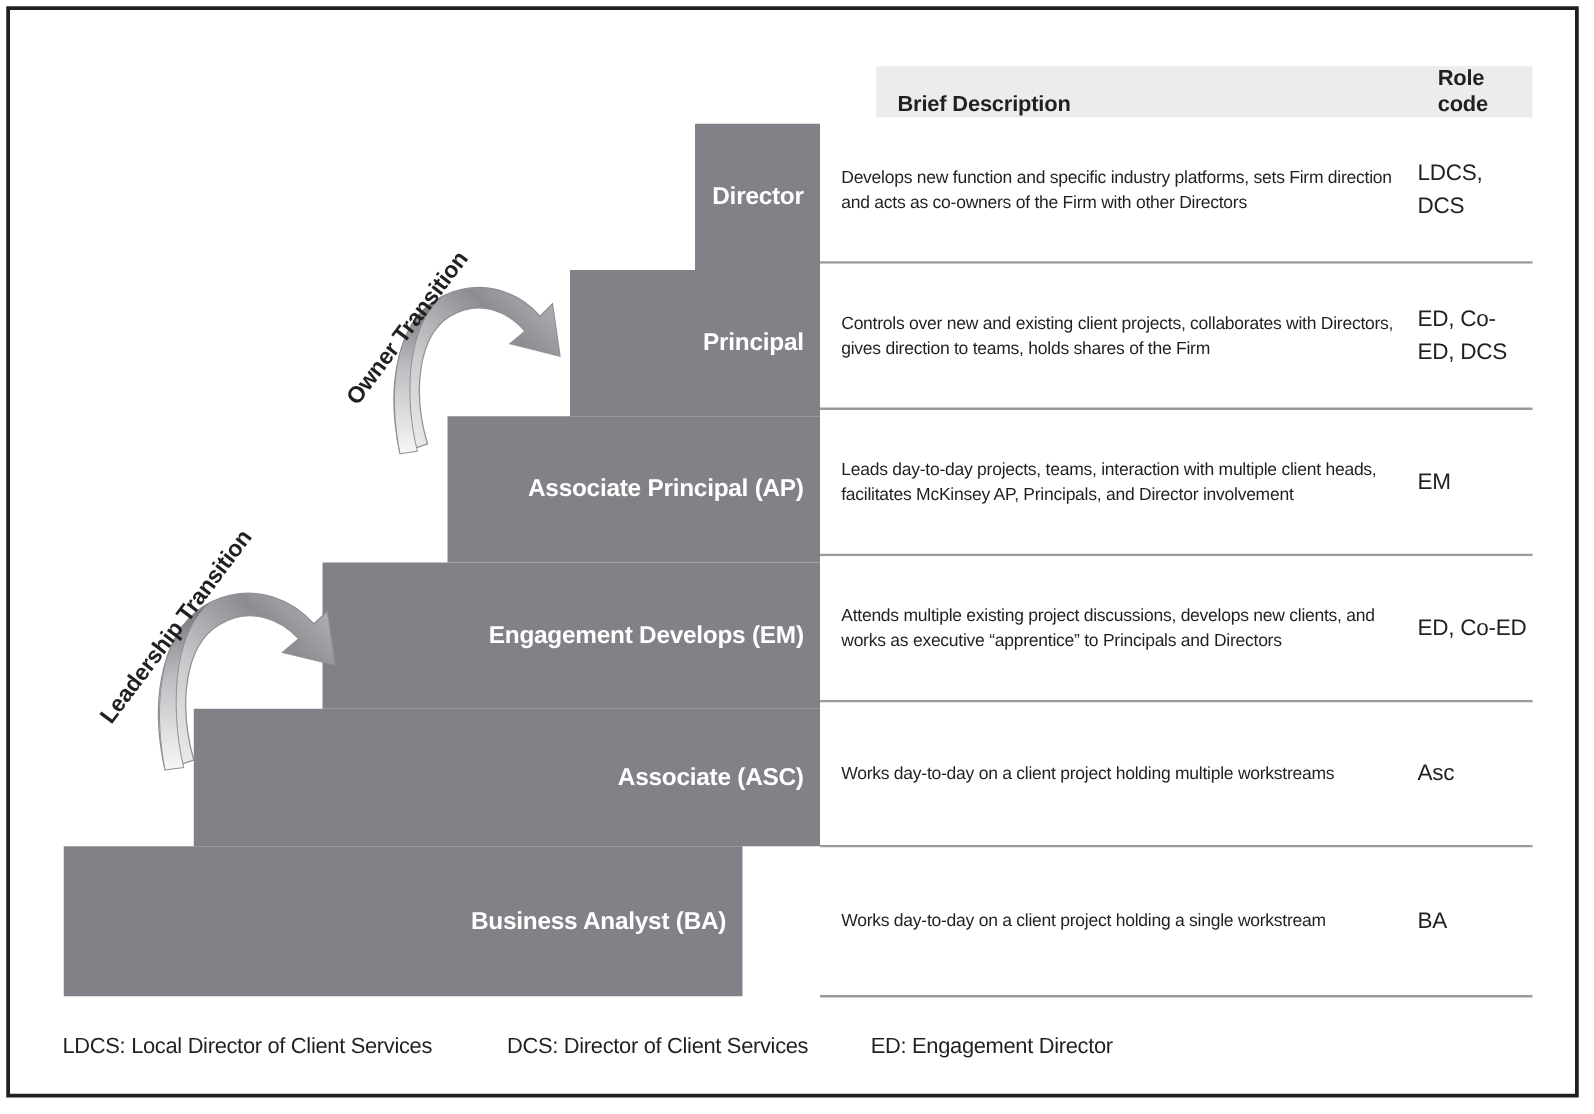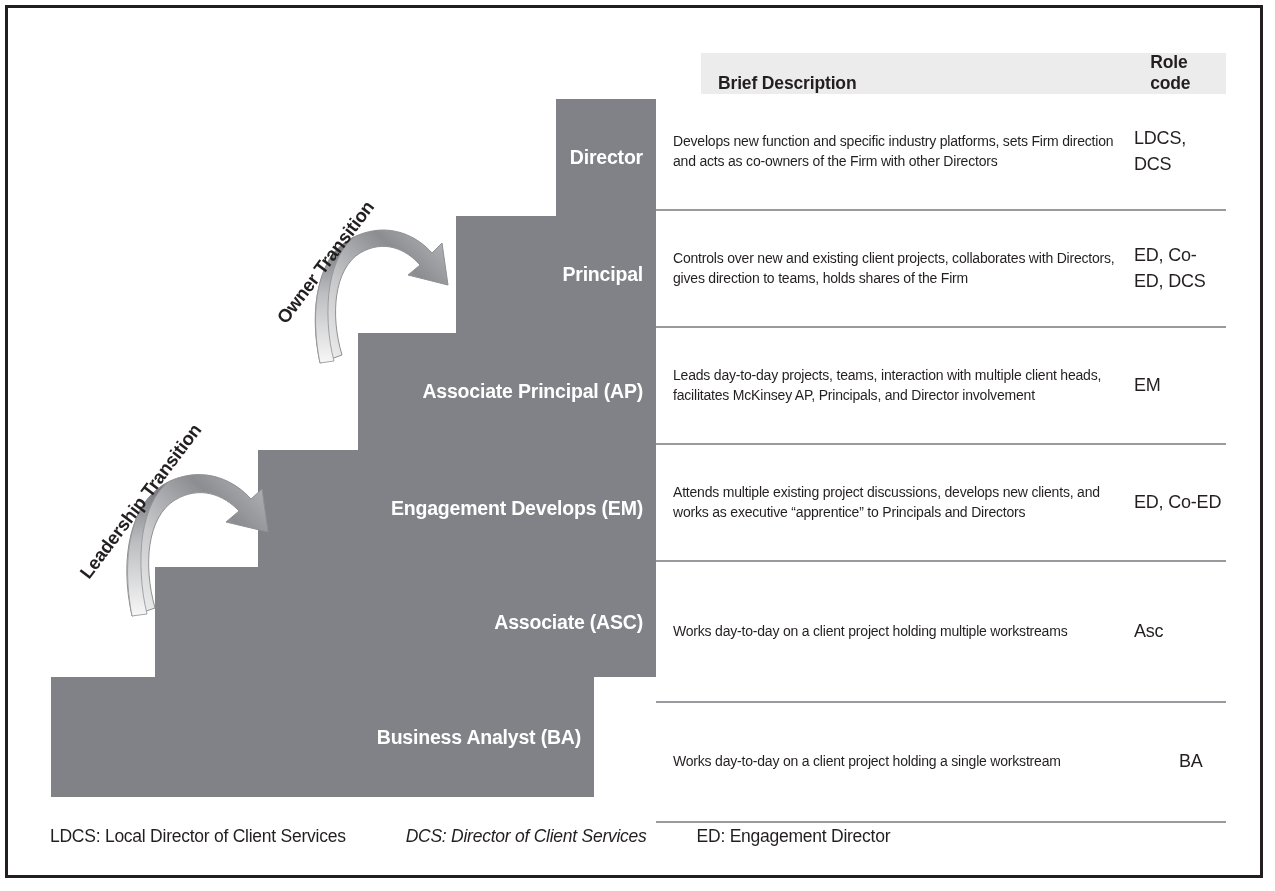--- a/index.html
+++ b/index.html
@@ -68,21 +68,21 @@
   .th.desc { padding-left: 17px; width: 460px; }
   .th.code { padding-left: 8px; }
 
   .trow {
     display: flex;
     align-items: center;
     border-bottom: 2.5px solid #9a9a9e;
     box-sizing: border-box;
     background: #ffffff;
   }
-  .trow:last-child { border-bottom: 2.5px solid #9a9a9e; gap: 45px; }
+  .trow:last-child { border-bottom: 2.5px solid #9a9a9e; }
 
   .td-desc {
     width: 470px;
     padding-left: 17px;
     padding-right: 6px;
     box-sizing: border-box;
     font-size: 14px;
     line-height: 1.42;
     color: #231f20;
     letter-spacing: -0.2px;
@@ -118,21 +118,21 @@
     width: 1252px;
     height: 40px;
     display: flex;
     align-items: center;
     font-size: 17.5px;
     color: #231f20;
     letter-spacing: -0.25px;
   }
   .fn-item { white-space: nowrap; }
   .fn-1 { margin-left: 42px; }
-  .fn-2 { margin-left: 60px; font-style: italic; }
+  .fn-2 { margin-left: 60px; }
   .fn-3 { margin-left: 50px; }
 </style>
 </head>
 <body>
 
 <div id="figure">
 
   <div class="stair" style="left:548px; top:91px; width:100px; height:117px;">
     <span class="stair-label">Director</span>
   </div>
@@ -221,21 +221,21 @@
     <div class="trow" style="height:117px;">
       <div class="td-desc">Leads day-to-day projects, teams, interaction with multiple client heads, facilitates McKinsey AP, Principals, and Director involvement</div>
       <div class="td-code">EM</div>
     </div>
 
     <div class="trow" style="height:117px;">
       <div class="td-desc">Attends multiple existing project discussions, develops new clients, and works as executive “apprentice” to Principals and Directors</div>
       <div class="td-code">ED, Co-ED</div>
     </div>
 
-    <div class="trow" style="height:141px;">
+    <div class="trow" style="height:116px;">
       <div class="td-desc">Works day-to-day on a client project holding multiple workstreams</div>
       <div class="td-code">Asc</div>
     </div>
 
     <div class="trow" style="height:120px;">
       <div class="td-desc">Works day-to-day on a client project holding a single workstream</div>
       <div class="td-code">BA</div>
     </div>
 
   </div>

